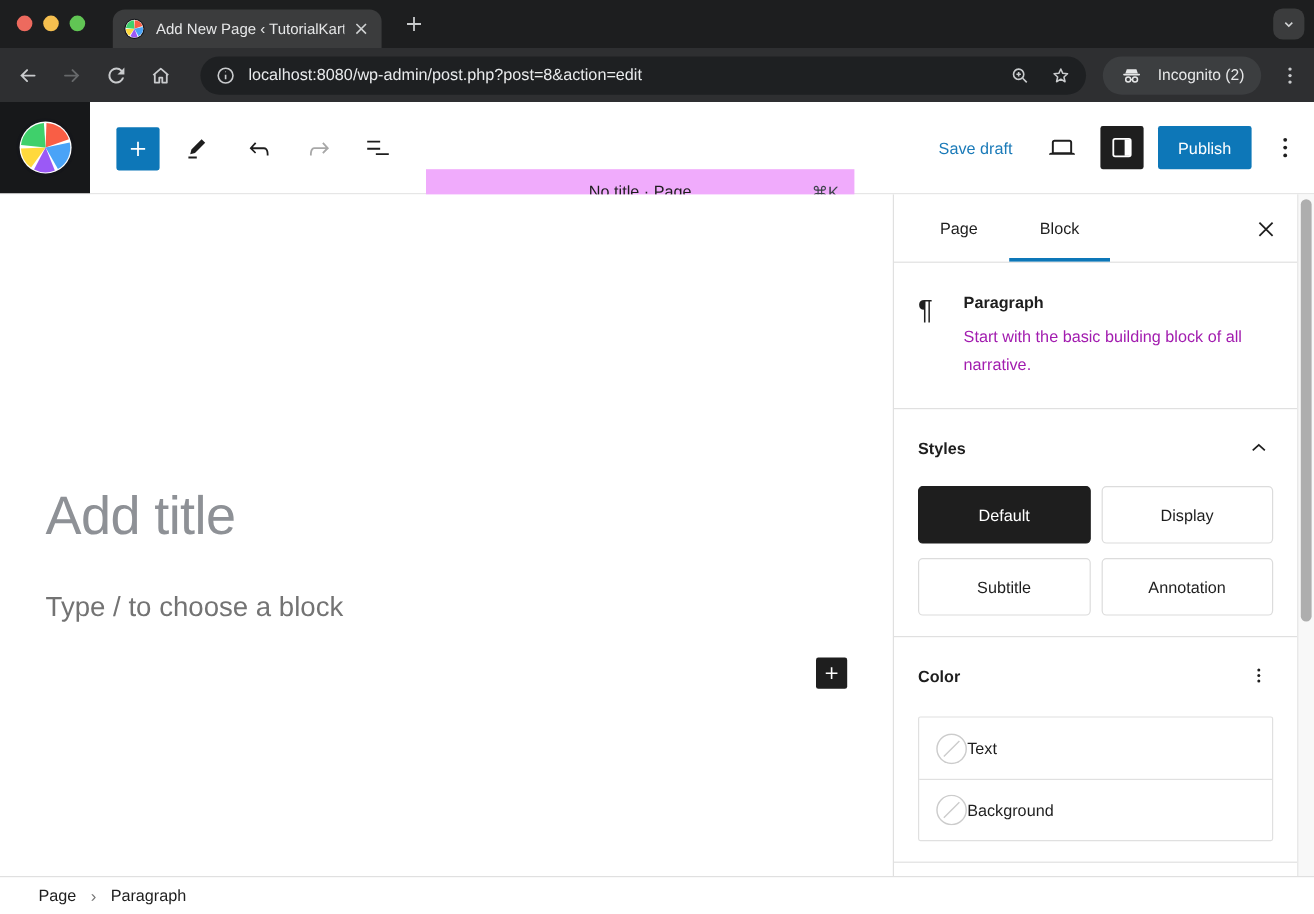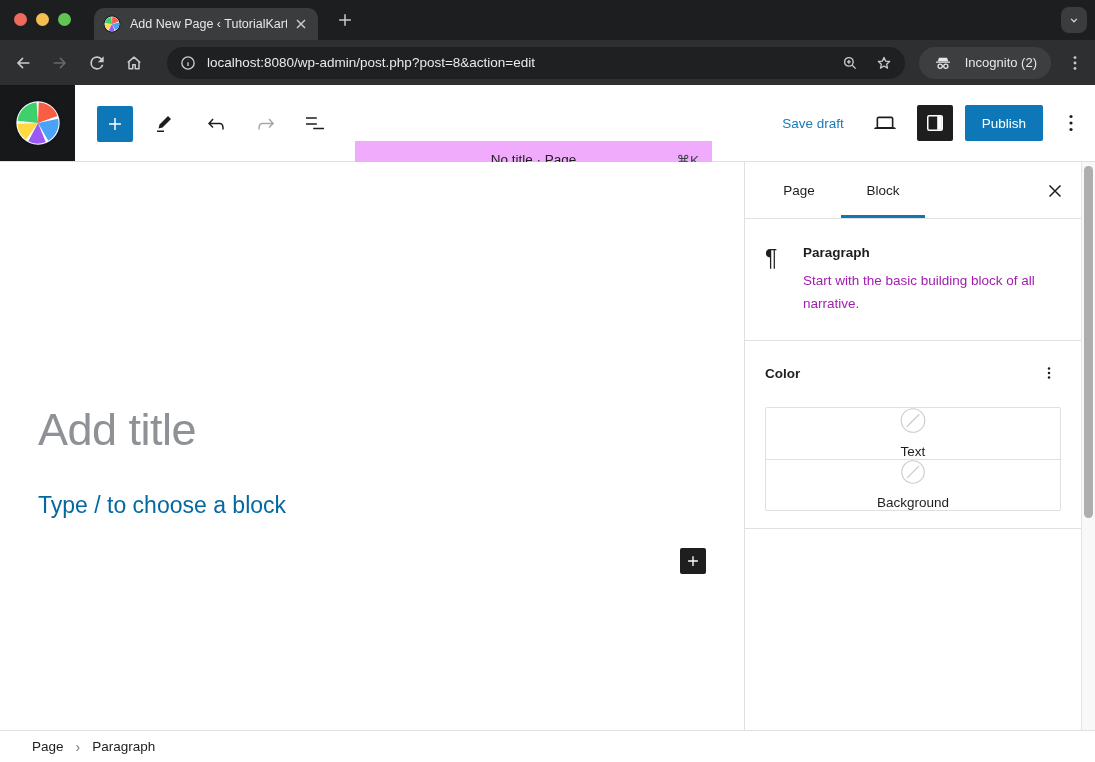--- a/index.html
+++ b/index.html
@@ -57,21 +57,21 @@
   .laptop-ic { width:26px; height:26px; color:#1e1e1e; margin-right:19px; }
   .settings-btn { width:36px; height:36px; background:#1e1e1e; border:none; border-radius:2px;
                   color:#fff; display:flex; align-items:center; justify-content:center; margin-right:12px; }
   .publish-btn { height:36px; padding:4px 17px; background:#0d77b8; border:none; border-radius:2px;
                  color:#fff; font-size:13.5px; font-weight:500; font-family:inherit; margin-right:16px; }
   .eh-kebab { width:24px; height:24px; color:#1e1e1e; }
 
   
   .canvas { position:absolute; left:0; top:162px; width:744px; height:568px; background:#fff; }
   .add-title { position:absolute; left:38px; top:242px; font-size:45px; color:#8e9196; letter-spacing:-0.5px; }
-  .block-ph { position:absolute; left:38px; top:330px; font-size:23px; color:#0369a1; }
+  .block-ph { position:absolute; left:38px; top:330px; font-size:23px; color:#737373; }
   .canvas-inserter { position:absolute; left:680px; top:386px; width:26px; height:26px; background:#1e1e1e;
                      border:none; border-radius:2px; color:#fff; display:flex; align-items:center; justify-content:center; }
 
   
   .sidebar { position:absolute; left:744px; top:162px; width:337px; height:568px; background:#fff;
              border-left:1px solid #e0e0e0; }
   .sb-tabs { position:relative; height:57px; border-bottom:1px solid #e0e0e0; display:flex; padding-left:12px; }
   .sb-tab { width:84px; display:flex; align-items:center; justify-content:center; font-size:13.5px;
             font-weight:500; color:#1e1e1e; position:relative; cursor:default; }
   .sb-tab.active::after { content:""; position:absolute; left:0; right:0; bottom:0; height:3.5px; background:#0d77b8; }
@@ -88,21 +88,21 @@
   .panel.color { height:187px; border-bottom:none; }
   .panel-head { display:flex; align-items:center; justify-content:space-between; height:24px; }
   .panel-title { font-size:13.5px; font-weight:600; color:#1e1e1e; }
   .panel-btn { background:none; border:none; width:24px; height:24px; color:#1e1e1e;
                display:flex; align-items:center; justify-content:center; }
   .styles-grid { margin-top:20px; display:grid; grid-template-columns:1fr 1fr; gap:12px 9px; }
   .style-btn { height:48px; background:#fff; border:1px solid #dcdcdc; border-radius:4px;
                font-size:13.5px; color:#1e1e1e; font-family:inherit; }
   .style-btn.selected { background:#1e1e1e; border-color:#1e1e1e; color:#fff; }
   .color-list { margin-top:22px; border:1px solid #e0e0e0; border-radius:2px; }
-  .color-item { height:51px; display:flex; align-items:center; padding:0 14px; gap:11px; cursor:default;flex-direction:column; }
+  .color-item { height:51px; display:flex; align-items:center; padding:0 14px; cursor:default; }
   .color-item + .color-item { border-top:1px solid #e0e0e0; }
   .color-label { font-size:13.5px; color:#1e1e1e; }
   .next-divider { border-top:1px solid #e0e0e0; height:12px; }
 
   
   .sb-scroll { position:absolute; left:1081px; top:162px; width:14px; height:568px; background:#f8f8f8;
                border-left:1px solid #e5e5e5; }
   .sb-thumb { position:absolute; left:2px; top:4px; width:9px; height:352px; background:#aeaeae; border-radius:5px; }
 
   
@@ -303,20 +303,36 @@
     </div>
 
     <div class="block-card">
       <div class="pilcrow">¶</div>
       <div>
         <div class="bc-title">Paragraph</div>
         <div class="bc-desc">Start with the basic building block of all narrative.</div>
       </div>
     </div>
 
+    <div class="panel styles">
+      <div class="panel-head">
+        <span class="panel-title">Styles</span>
+        <span class="panel-btn">
+          <svg width="22" height="22" viewBox="0 0 24 24" fill="none" stroke="currentColor" stroke-width="1.6">
+              <path d="M6.5 14.5l5.5-5 5.5 5"></path>
+            </svg>
+        </span>
+      </div>
+      <div class="styles-grid">
+        <button class="style-btn selected">Default</button>
+        <button class="style-btn">Display</button>
+        <button class="style-btn">Subtitle</button>
+        <button class="style-btn">Annotation</button>
+      </div>
+    </div>
 
     <div class="panel color">
       <div class="panel-head">
         <span class="panel-title">Color</span>
         <span class="panel-btn">
           <svg width="20" height="20" viewBox="0 0 24 24" fill="currentColor">
               <circle cx="12" cy="6.5" r="1.5"></circle>
               <circle cx="12" cy="12" r="1.5"></circle>
               <circle cx="12" cy="17.5" r="1.5"></circle>
             </svg>

